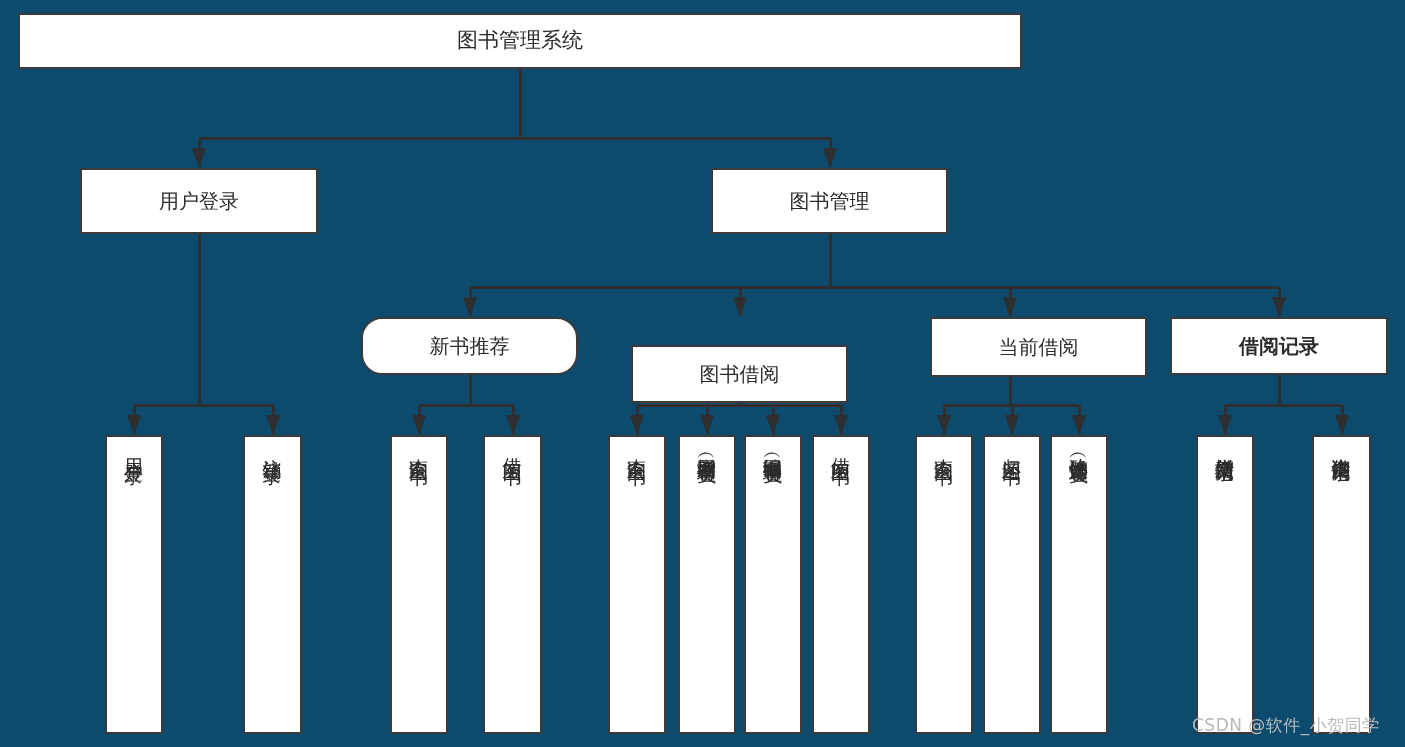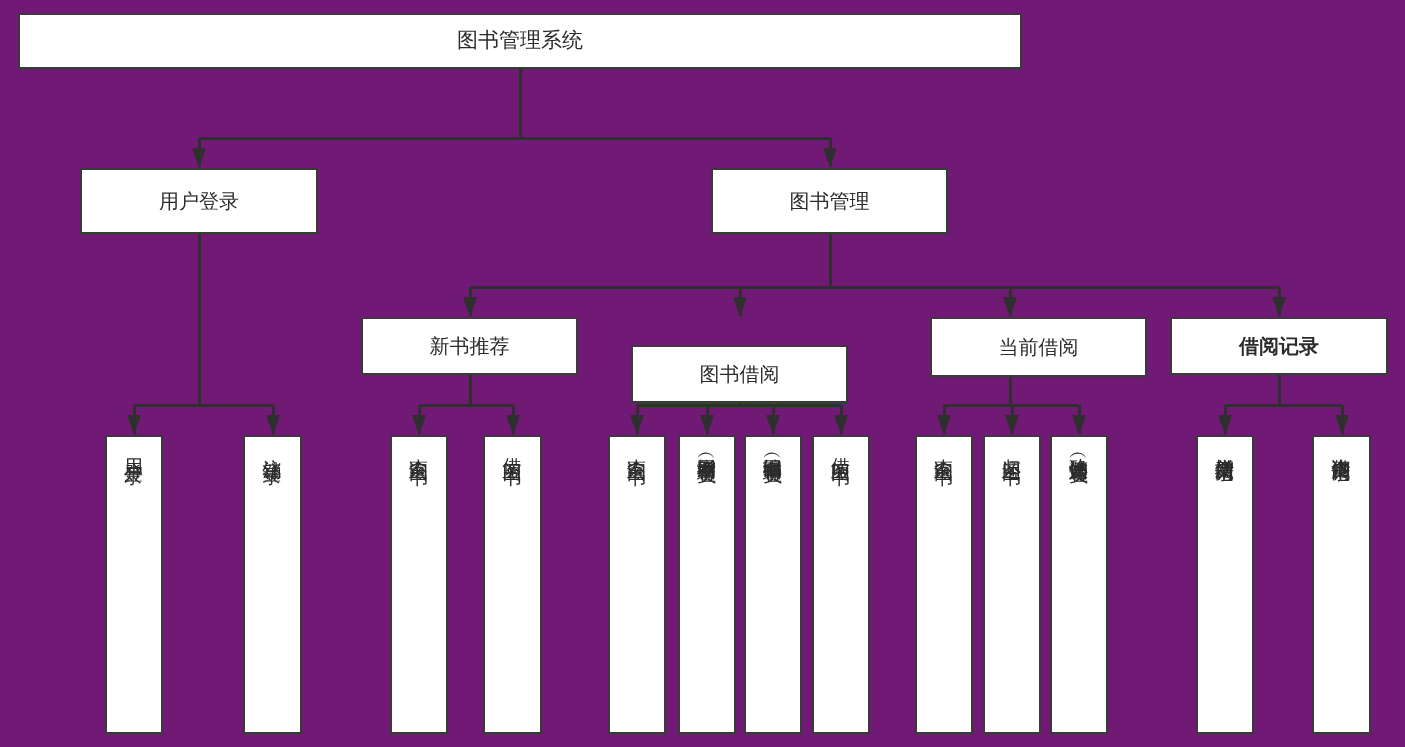--- a/index.html
+++ b/index.html
@@ -7,21 +7,21 @@
     padding: 0;
     background: #ffffff;
   }
   body {
     font-family: "DejaVu Sans", "Liberation Sans", sans-serif;
   }
   #diagram-root {
     position: relative;
     width: 1405px;
     height: 747px;
-    background: #701a75;
+    background: #0c4a6e;
     overflow: hidden;
   }
   #edges-layer {
     position: absolute;
     left: 0;
     top: 0;
     width: 1405px;
     height: 747px;
     pointer-events: none;
   }
@@ -136,21 +136,21 @@
   <div id="nodes-layer">
       <div class="node level-root" style="left: 18px; top: 13px; width: 1004px; height: 56px;">
         <span class="node-label">图书管理系统</span>
       </div>
       <div class="node level-1" style="left: 80px; top: 168px; width: 238px; height: 66px;">
         <span class="node-label">用户登录</span>
       </div>
       <div class="node level-1" style="left: 711px; top: 168px; width: 237px; height: 66px; align-items: center;">
         <span class="node-label">图书管理</span>
       </div>
-      <div class="node level-2" style="left: 361px; top: 317px; width: 217px; height: 58px;">
+      <div class="node level-2" style="left: 361px; top: 317px; width: 217px; height: 58px; border-radius: 21px;">
         <span class="node-label">新书推荐</span>
       </div>
       <div class="node level-2" style="left: 631px; top: 317px; width: 217px; height: 58px; margin-top: 28px;">
         <span class="node-label">图书借阅</span>
       </div>
       <div class="node level-2" style="left: 930px; top: 317px; width: 217px; height: 60px;">
         <span class="node-label">当前借阅</span>
       </div>
       <div class="node level-2" style="left: 1170px; top: 317px; width: 218px; height: 58px; font-weight: bold;">
         <span class="node-label">借阅记录</span>
@@ -188,13 +188,14 @@
       <div class="node leaf tall-text" style="left: 1050px; top: 435px; width: 58px; height: 299px;">
         <span class="node-label">确认归还（管理员）</span>
       </div>
       <div class="node leaf tall-text" style="left: 1196px; top: 435px; width: 58px; height: 299px;">
         <span class="node-label">新增借阅记录</span>
       </div>
       <div class="node leaf tall-text" style="left: 1312px; top: 435px; width: 59px; height: 299px;">
         <span class="node-label">查询借阅记录</span>
       </div>
     </div>
+  <div class="watermark" style="left: 1192px; top: 714px;">CSDN @软件_小贺同学</div>
 </div>
 
 </body></html>

